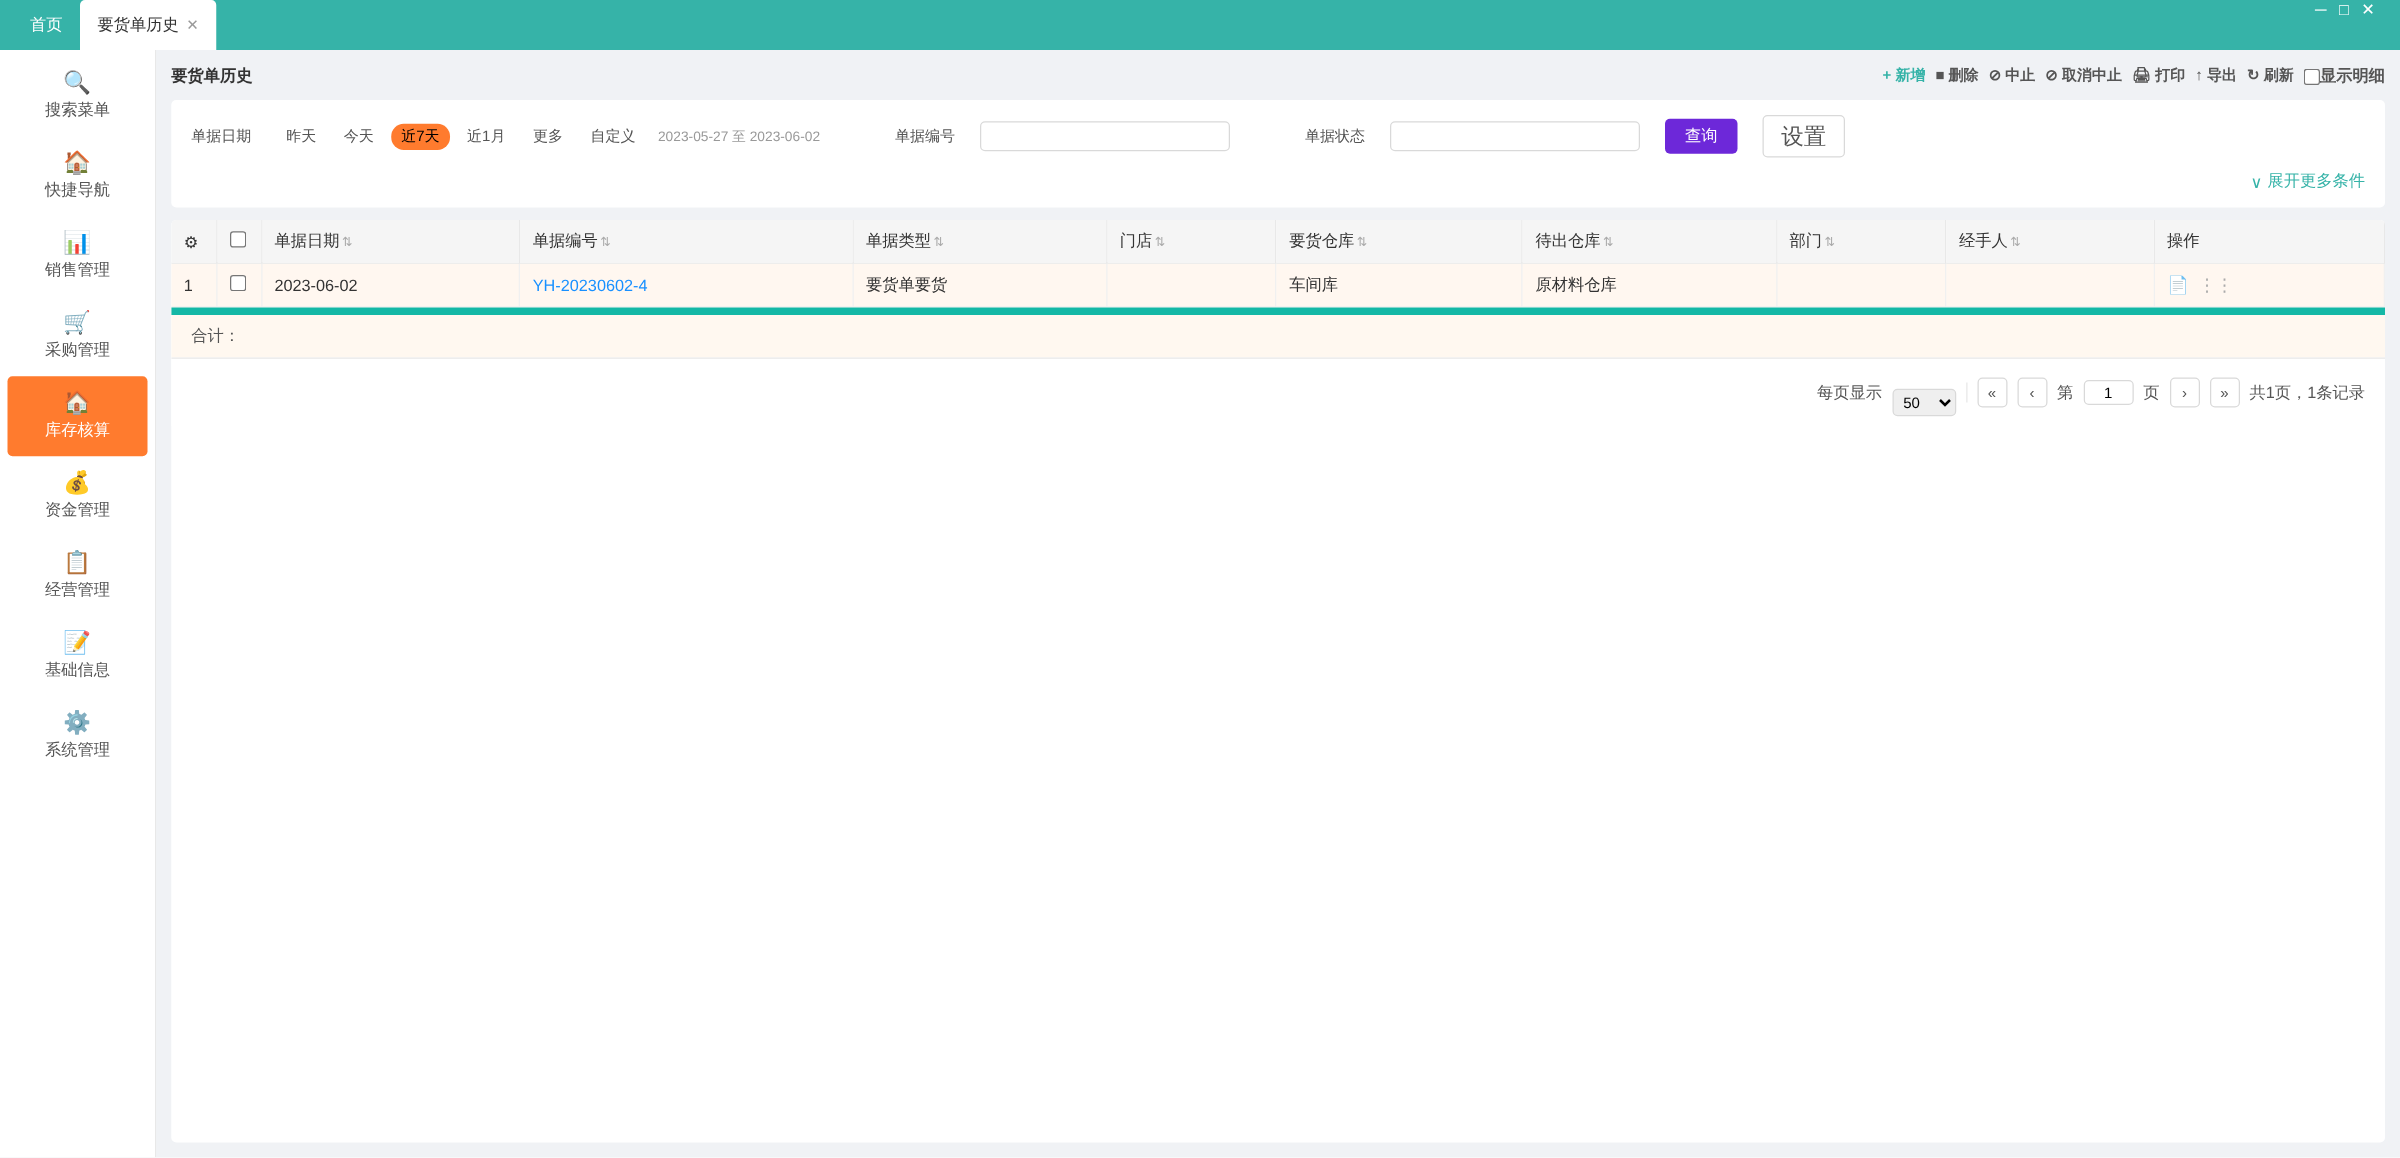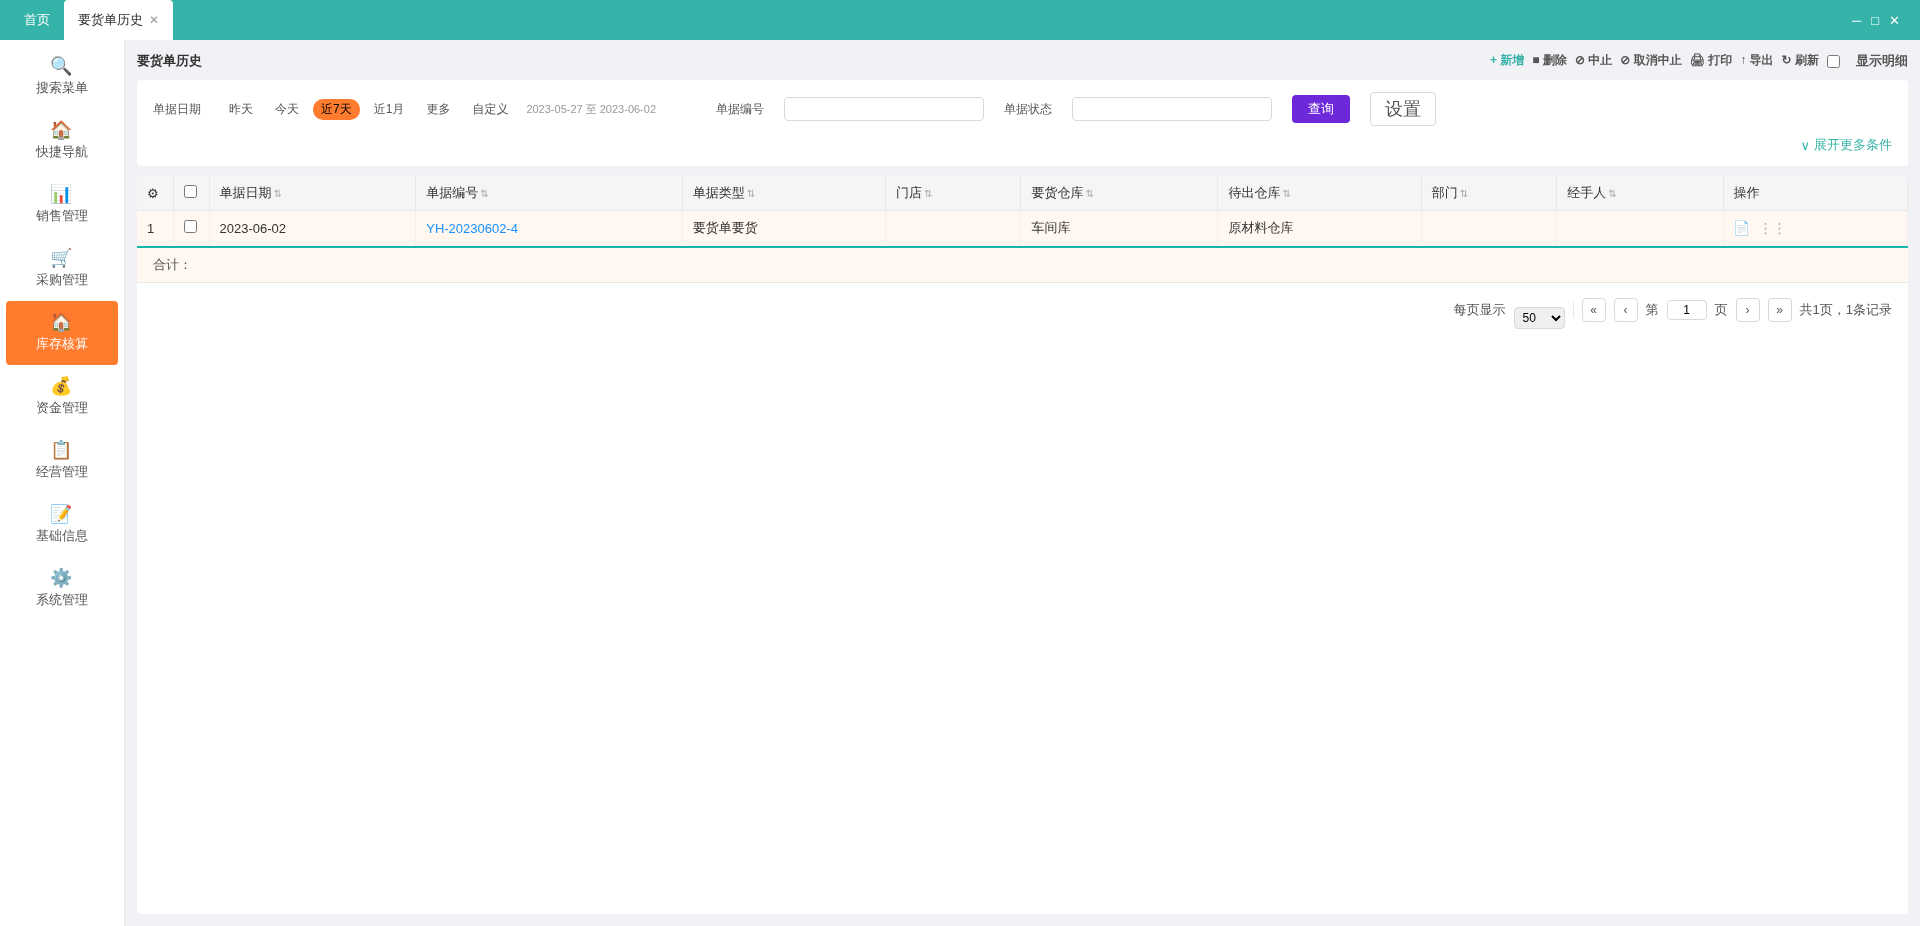--- a/index.html
+++ b/index.html
@@ -3,21 +3,21 @@
   <meta charset="utf-8">
   <style>
     * { box-sizing: border-box; margin: 0; padding: 0; font-family: 'Microsoft YaHei', Arial, sans-serif; font-size: 13px; }
     body { background: #f0f2f5; display: flex; flex-direction: column; height: 926px; overflow: hidden; }
 
     
     .top-bar {
       background: #36b3a8;
       height: 40px;
       display: flex;
-      align-items: center;
+      align-items: flex-start;
       padding: 0 10px;
       gap: 0;
       flex-shrink: 0;
     }
     .top-tab {
       height: 40px;
       display: flex;
       align-items: center;
       padding: 0 14px;
       color: #fff;
@@ -136,21 +136,21 @@
       color: #555;
       border: 1px solid #d9d9d9;
       border-radius: 4px;
       padding: 4px 14px;
       cursor: pointer;
       font-size: 18px;
     }
     .show-detail {
       display: flex;
       align-items: center;
-      gap: 16px;
+      gap: 0;
       color: #555;
       font-size: 12px;
     }
 
     
     .filter-area {
       background: #fff;
       border-radius: 4px;
       padding: 12px 16px;
       display: flex;
@@ -257,21 +257,21 @@
     }
     .data-table tr.highlighted td { background: #fff7f0; }
     .link-text { color: #1890ff; cursor: pointer; text-decoration: none; }
     .action-icon { color: #aaa; cursor: pointer; font-size: 14px; margin-right: 4px; }
     .settings-col { width: 36px; text-align: center; }
     .check-col { width: 36px; text-align: center; }
 
     
     .summary-bar {
       background: #fff8f0;
-      border-top: 2px solid #14b8a6;
+      border-top: 6px solid #14b8a6;
       padding: 8px 16px;
       display: flex;
       align-items: center;
       font-size: 12px;
       color: #555;
       flex-shrink: 0;
     }
 
     
     .pagination-bar {
@@ -406,21 +406,21 @@
           <button class="date-btn active">近7天</button>
           <button class="date-btn">近1月</button>
           <button class="date-btn">更多</button>
           <button class="date-btn">自定义</button>
           <span class="filter-date-range">2023-05-27 至 2023-06-02</span>
         </div>
 
         <span class="filter-label" style="margin-left:40px;">单据编号</span>
         <input class="filter-input" type="text" style="">
 
-        <span class="filter-label" style="">单据状态</span>
+        <span class="filter-label" style="margin-left:40px;">单据状态</span>
         <div style="position:relative;display:inline-block;">
           <select class="filter-select">
             <option value=""></option>
           </select>
         </div>
 
         <button class="btn-primary">查询</button>
         <button class="btn-secondary">设置</button>
       </div>
       <div class="filter-row">

